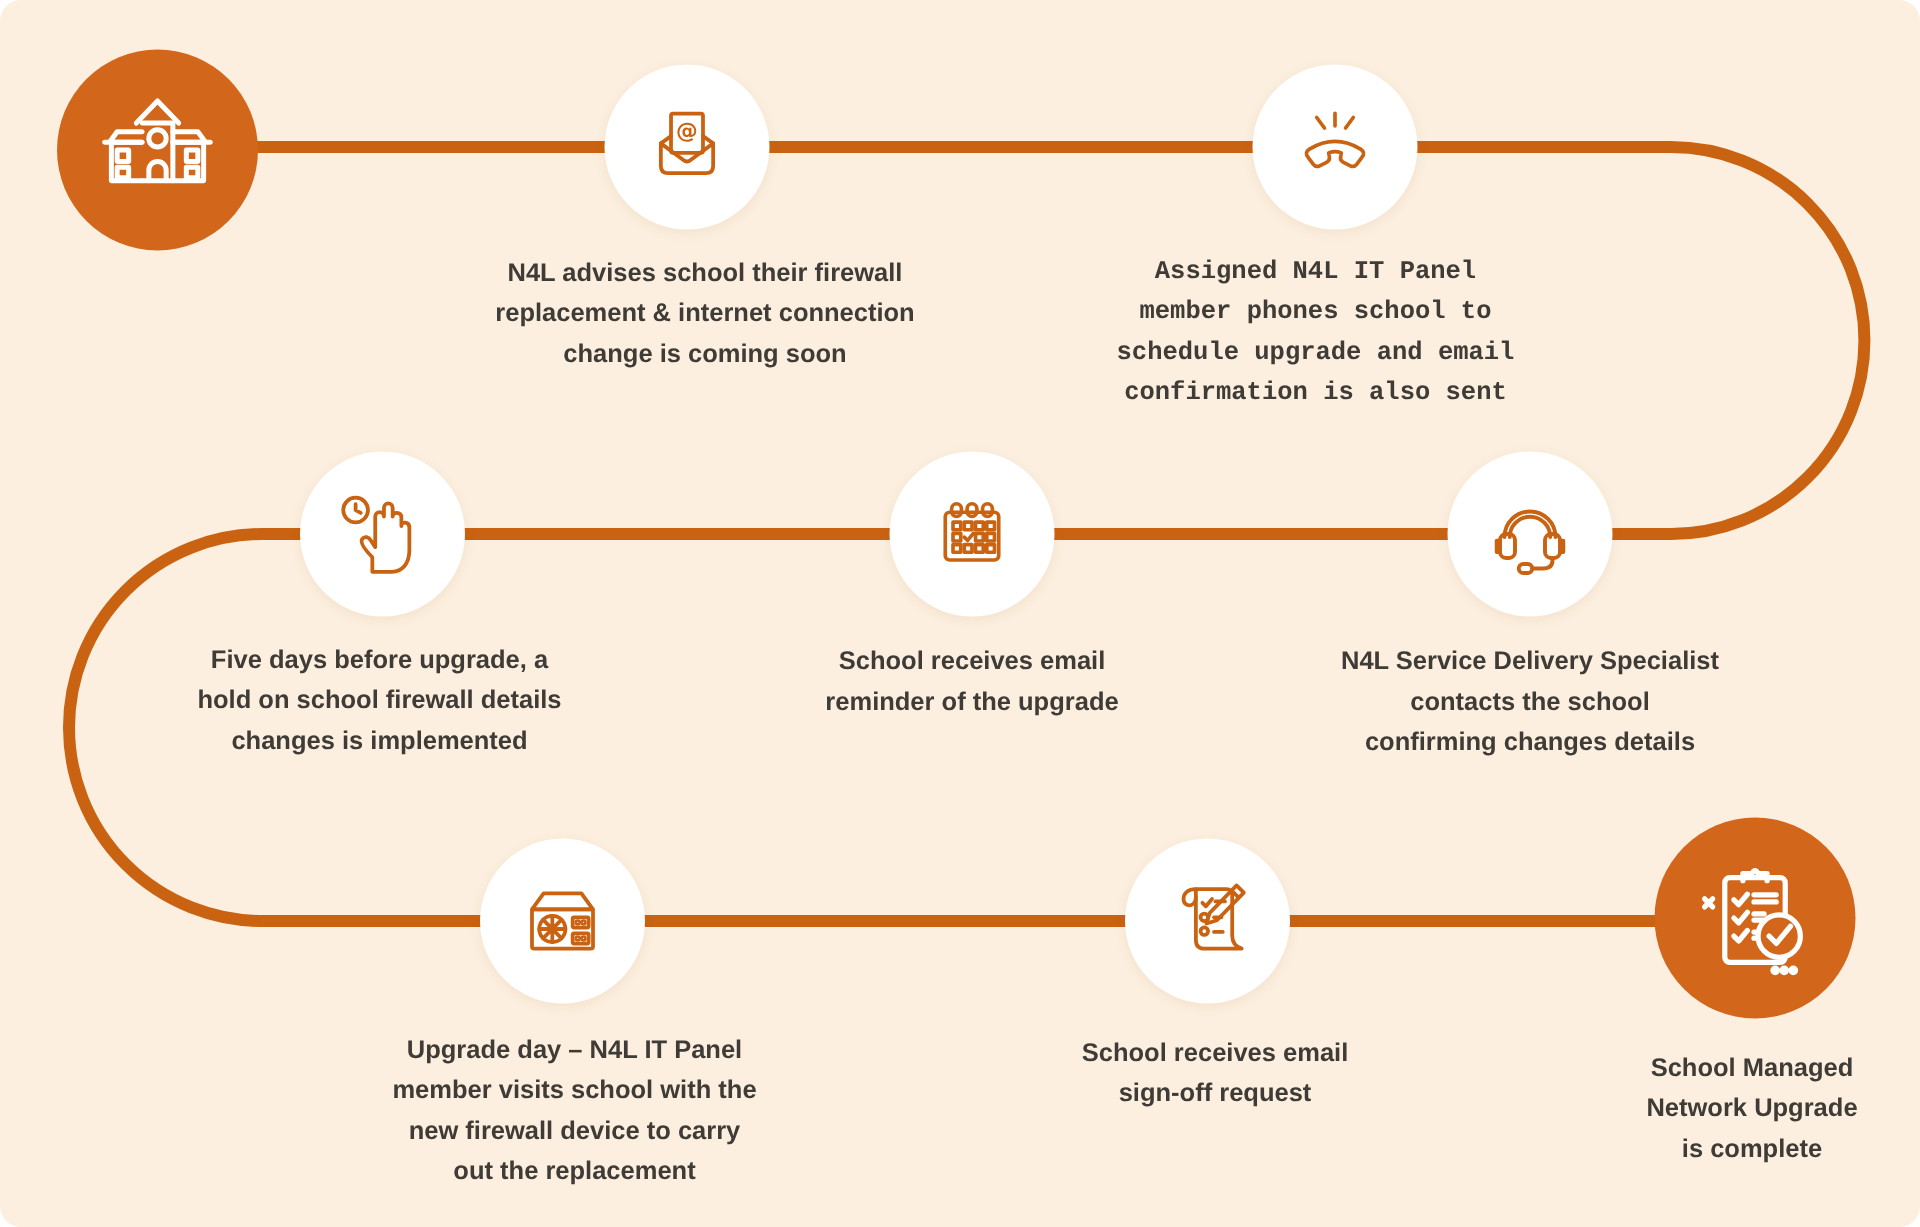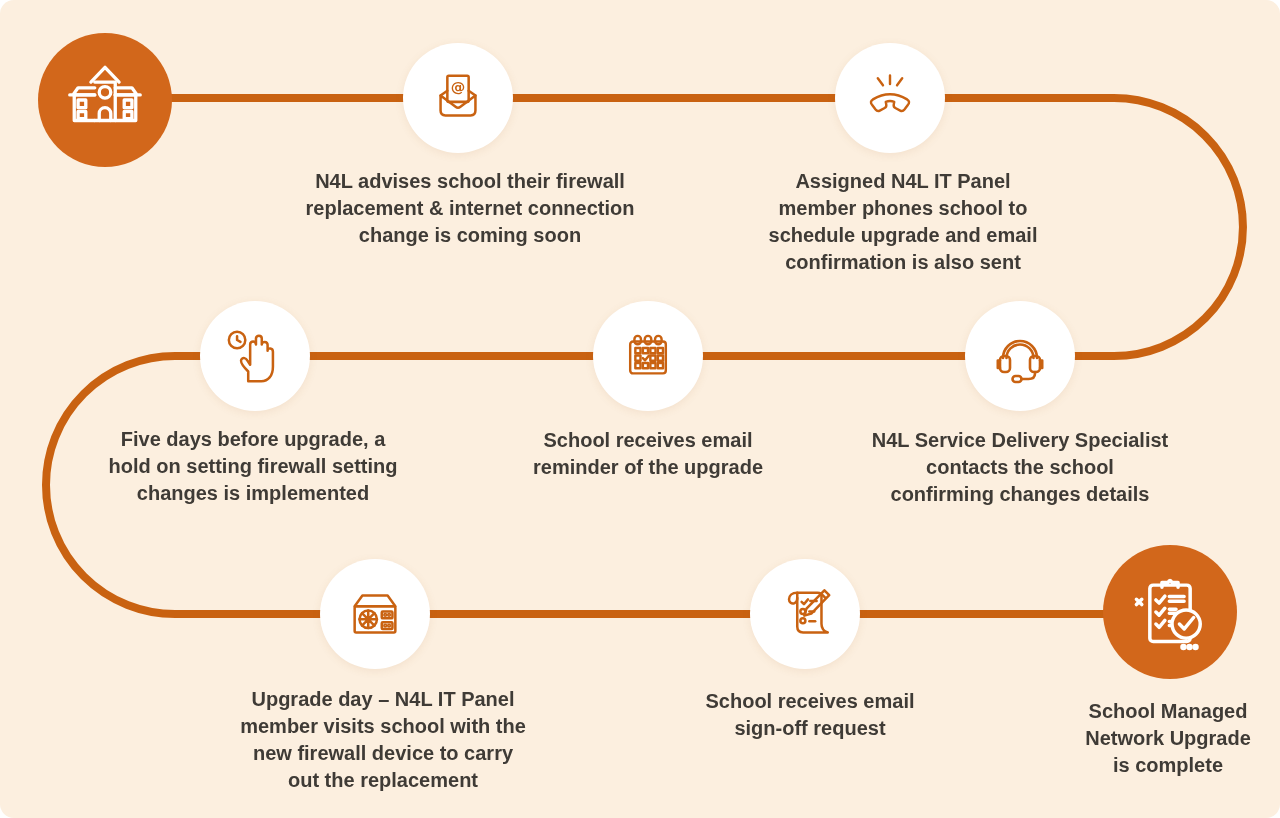--- a/index.html
+++ b/index.html
@@ -18,21 +18,21 @@
     display:flex; align-items:center; justify-content:center;
     box-shadow:0 2px 8px rgba(170,110,50,.10);
     transform:translate(-50%,-50%);
   }
   .node.big{background:var(--node); box-shadow:none;}
   .node svg{display:block; fill:none; stroke:var(--accent); stroke-width:2.6;
             stroke-linecap:round; stroke-linejoin:round;}
   .node.big svg{stroke:#fff;}
   .caption{
     position:absolute; text-align:center; white-space:pre-line;
-    color:var(--text); font-size:20px; line-height:27px; font-weight:600;
+    color:var(--text); font-size:17px; line-height:27px; font-weight:600;
   }
   .at-glyph{font-family:"DejaVu Sans", sans-serif; font-size:15px; font-weight:700;
             fill:var(--accent); stroke:none;}
 </style>
 </head>
 <body>
 
 <div class="stage">
 
   <svg class="path-svg" viewBox="0 0 1280 818">
@@ -158,26 +158,26 @@
       <path d="M7 22.5 l4 4 M11 22.5 l-4 4"></path>
       <circle cx="42" cy="58" r="1.1" style="fill:#fff"></circle>
         <circle cx="46.5" cy="58" r="1.1" style="fill:#fff"></circle>
         <circle cx="51" cy="58" r="1.1" style="fill:#fff"></circle>
     </svg>
   </div>
 
   <div class="caption" style="left:280px;top:168px;width:380px;">N4L advises school their firewall
 replacement &amp; internet connection
 change is coming soon</div>
-  <div class="caption" style="left:743px;top:168px;width:320px;">Assigned N4L IT Panel
+  <div class="caption" style="left:717px;top:168px;width:320px;font-family:Liberation Mono, monospace;">Assigned N4L IT Panel
 member phones school to
 schedule upgrade and email
 confirmation is also sent</div>
   <div class="caption" style="left:83px;top:426px;width:340px;">Five days before upgrade, a
-hold on setting firewall setting
+hold on school firewall details
 changes is implemented</div>
   <div class="caption" style="left:498px;top:427px;width:300px;">School receives email
 reminder of the upgrade</div>
   <div class="caption" style="left:850px;top:427px;width:340px;">N4L Service Delivery Specialist
 contacts the school
 confirming changes details</div>
   <div class="caption" style="left:213px;top:686px;width:340px;">Upgrade day – N4L IT Panel
 member visits school with the
 new firewall device to carry
 out the replacement</div>

